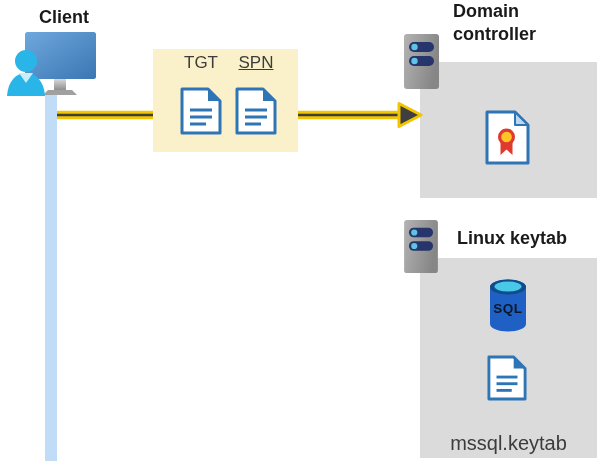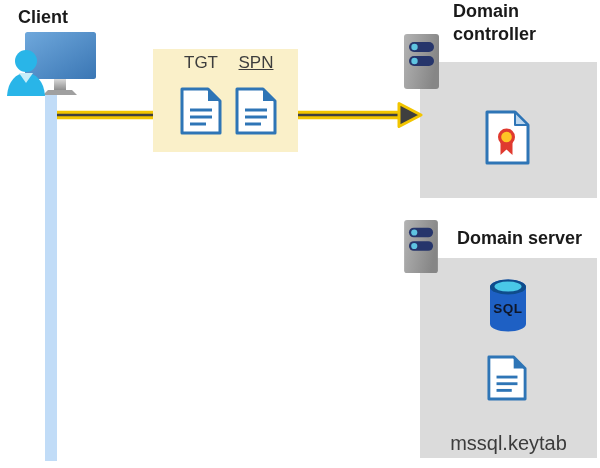--- a/index.html
+++ b/index.html
@@ -2,21 +2,21 @@
 <html><head>
 <meta charset="utf-8">
 <style>
   html,body{margin:0;padding:0;background:#ffffff;}
   #canvas{
     position:relative;width:600px;height:468px;background:#ffffff;
     font-family:"Liberation Sans",sans-serif;overflow:hidden;
   }
   .abs{position:absolute;}
   .title{font-weight:bold;font-size:18px;color:#1a1a1a;line-height:23px;}
-  .client-label{left:18px;top:6px;width:92px;text-align:left;z-index:3;}
+  .client-label{left:18px;top:6px;width:92px;text-align:center;z-index:3;}
   .client-icon{left:7px;top:32px;z-index:3;}
   .timeline{left:45px;top:95px;width:12px;height:366px;background:#c1dcf7;z-index:0;}
   .arrow{left:57px;top:101px;z-index:1;}
   .ticket-box{left:153px;top:49px;width:145px;height:103px;background:#faf0c9;z-index:2;}
   .ticket-label{position:absolute;top:4px;width:42px;text-align:center;
     font-size:17px;color:#3d3d3d;}
   .tgt-label{left:27px;text-align:center;}
   .spn-label{left:82px;text-decoration:underline;}
   .tgt-doc{position:absolute;left:27px;top:38px;}
   .spn-doc{position:absolute;left:82px;top:38px;}
@@ -117,21 +117,21 @@
     <svg width="45" height="55" viewBox="0 0 45 55">
       <path d="M2,2 L30,2 L43,15 L43,53 L2,53 Z" fill="#ffffff" stroke="#2e75b6" stroke-width="3" stroke-linejoin="round"></path>
       <path d="M30,2 L30,15 L43,15 Z" fill="#bdd7ee" stroke="#2e75b6" stroke-width="2" stroke-linejoin="round"></path>
       <path d="M15.5,32 L15.5,45 L21.5,39.5 L27.5,45 L27.5,32 Z" fill="#e03a2f"></path>
       <circle cx="21.5" cy="27" r="8.5" fill="#e03a2f"></circle>
       <circle cx="21.5" cy="27" r="5.3" fill="#ffc425"></circle>
     </svg>
   </div>
 
   <div class="abs panel linux-panel"></div>
-  <div class="abs title linux-label">Domain server</div>
+  <div class="abs title linux-label">Linux keytab</div>
   <div class="abs linux-server-icon">
     <svg width="36" height="55" viewBox="0 0 37 57">
       <defs>
         <linearGradient id="srvGrad2" x1="0" y1="0" x2="1" y2="0.3">
           <stop offset="0" stop-color="#b3b3b3"></stop>
             <stop offset="1" stop-color="#868686"></stop>
         </linearGradient>
       </defs>
       <rect x="1" y="1" width="35" height="55" rx="3" fill="url(#srvGrad2)"></rect>
       <rect x="6" y="9" width="25" height="10" rx="5" fill="#26356b"></rect>

